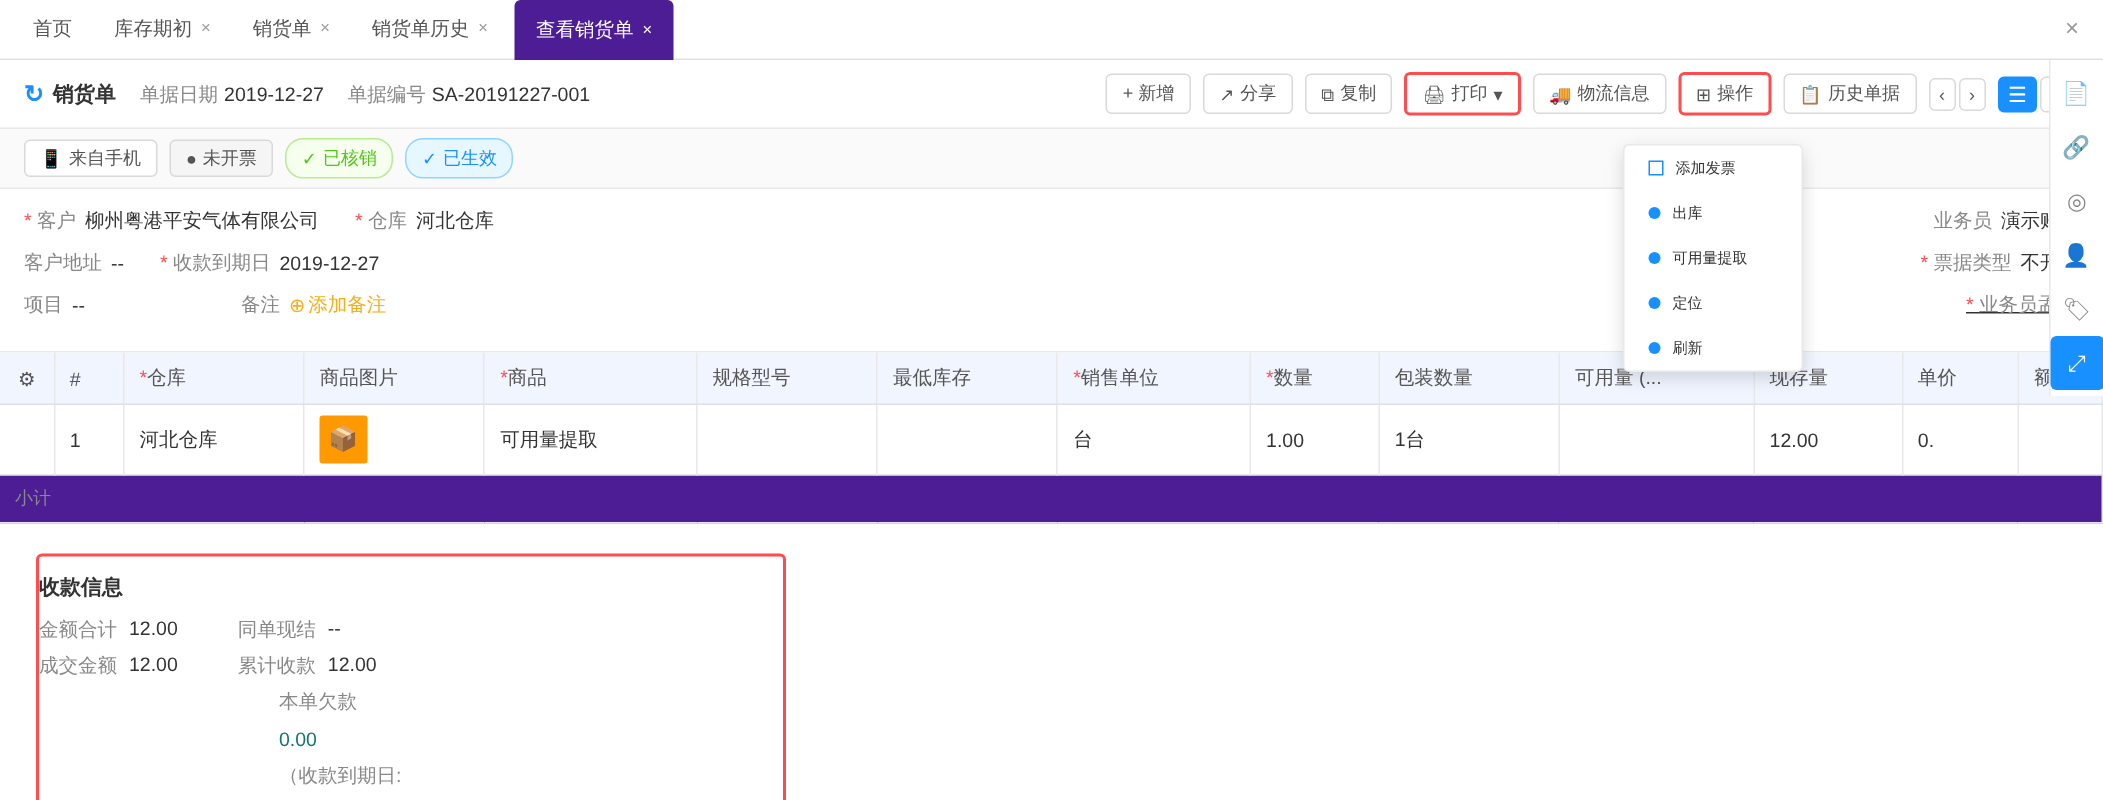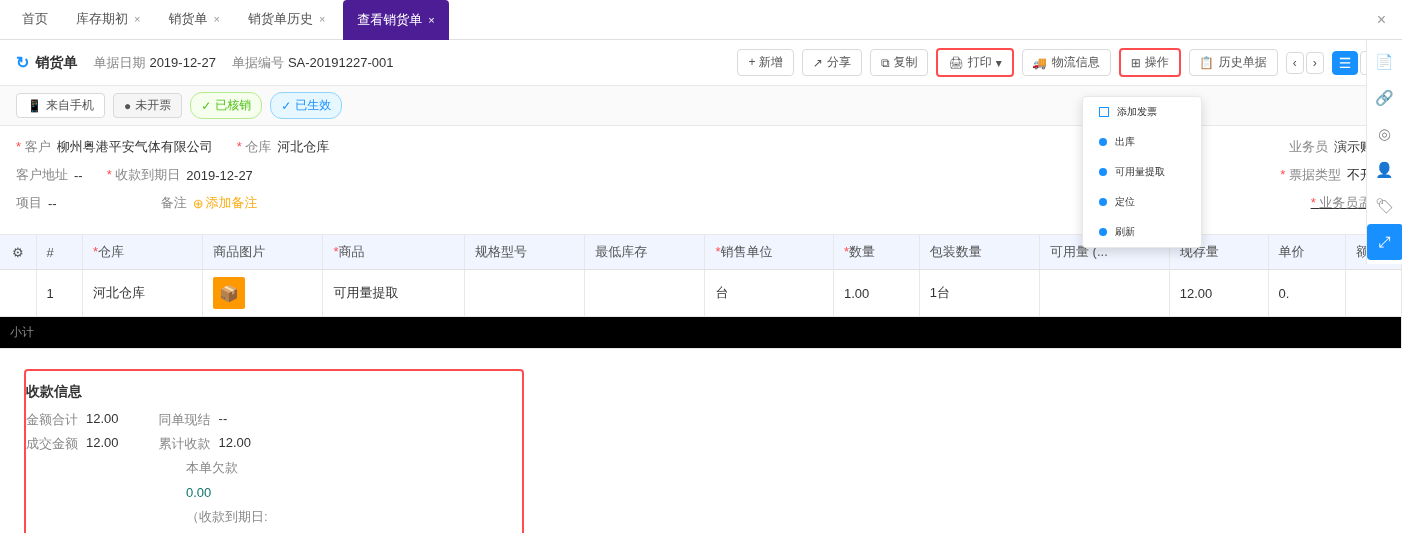--- a/index.html
+++ b/index.html
@@ -80,21 +80,21 @@
     thead tr { background: #f0f5ff; }
     th {
       padding: 8px 10px; text-align: left; font-weight: normal; color: #555;
       border-bottom: 1px solid #e0e0e0; border-right: 1px solid #e8e8e8;
       white-space: nowrap;
     }
     td {
       padding: 7px 10px; border-bottom: 1px solid #e8e8e8; border-right: 1px solid #e8e8e8;
       white-space: nowrap;
     }
-    tr.subtotal td { background: #000000; font-size: 12px; color: #888; }
+    tr.subtotal td { background: #4c1d95; font-size: 12px; color: #888; }
     .gear-col { width: 36px; text-align: center; }
     .product-img { width: 32px; height: 32px; background: #ff9900; border-radius: 2px; display: flex; align-items: center; justify-content: center; }
 
     
     .payment-section {
       margin: 12px 8px; border: 2px solid #ff4d4f; border-radius: 4px; padding: 12px 0;
       display: inline-block; min-width: 500px;
     }
     .payment-title { font-size: 14px; font-weight: bold; margin-bottom: 10px; }
     .payment-row { display: flex; gap: 40px; margin-bottom: 6px; }

